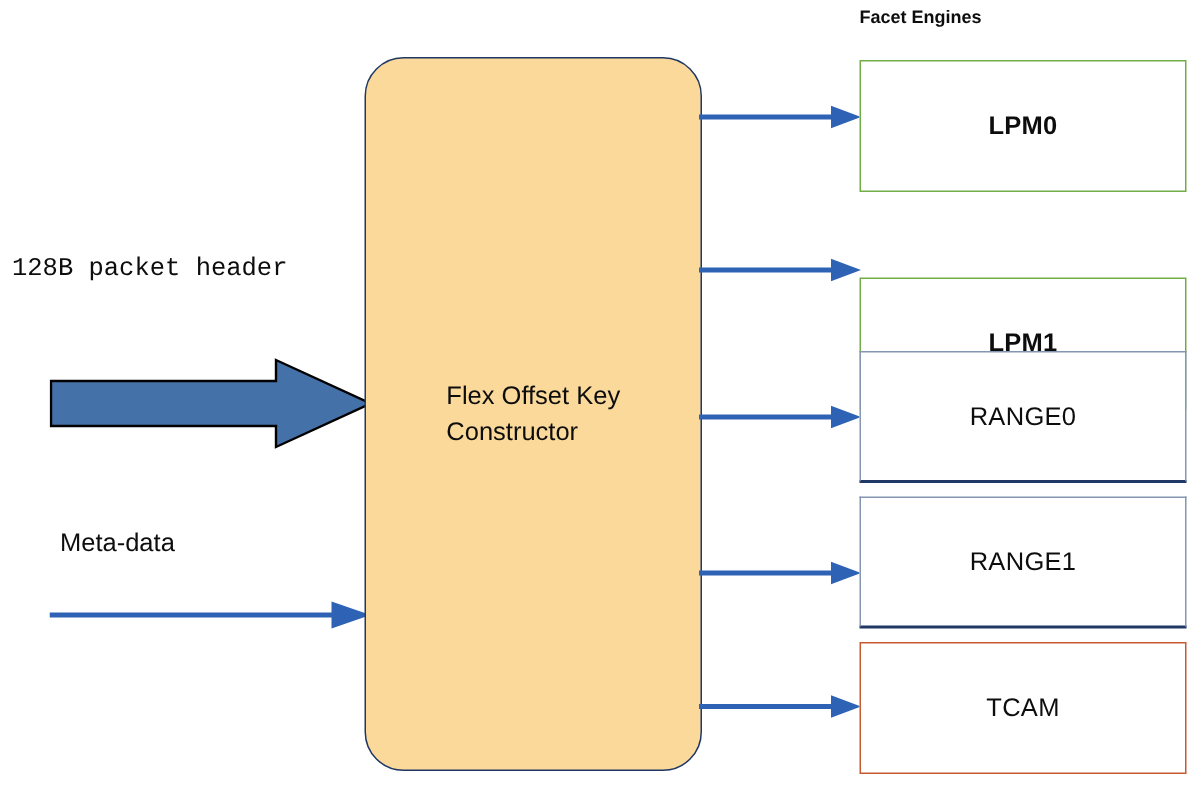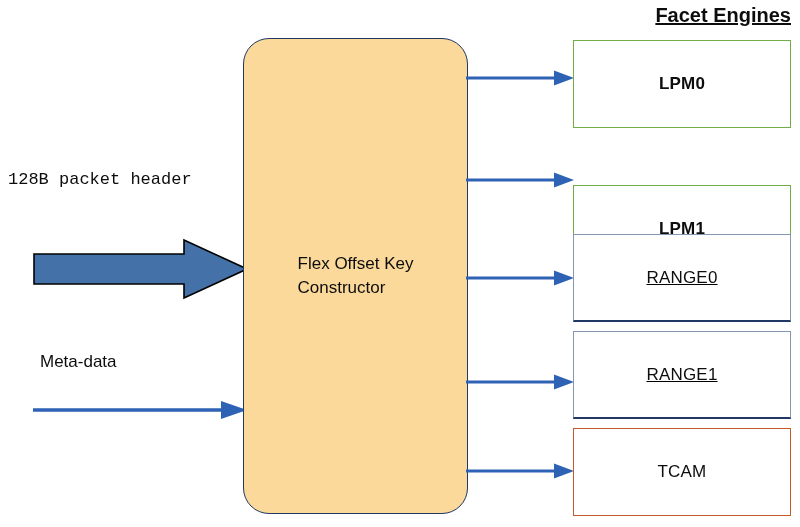--- a/index.html
+++ b/index.html
@@ -69,46 +69,45 @@
     line-height: 1.4;
     white-space: pre-line;
   }
 
   
   #facet-engines-title {
     position: absolute;
     left: 573px;
     top: 4px;
     width: 218px;
-    text-align: right;
-    font-size: 20px;
+    text-align: left;
+    font-size: 12px;
     font-weight: bold;
     color: #0d0d0d;
-    text-decoration: underline;
   }
 
   
   .facet-box {
     position: absolute;
     left: 573px;
     width: 218px;
     height: 88px;
     background: #ffffff;
     box-sizing: border-box;
     display: flex;
     align-items: center;
     justify-content: center;
   }
   .facet-label {
     font-size: 17px;
     color: #0d0d0d;
     letter-spacing: 0.2px;
   }
   .facet-green { border: 1.5px solid #70AD47; font-weight: bold; }
-  .facet-blue  { border: 1.5px solid #8496B0; border-bottom-color: #1F3864; border-bottom-width: 2px; text-decoration: underline; }
+  .facet-blue  { border: 1.5px solid #8496B0; border-bottom-color: #1F3864; border-bottom-width: 2px; }
   .facet-red   { border: 1.5px solid #C55A30; }
 
   
   .connector {
     position: absolute;
     left: 466px;
     width: 110px;
     height: 18px;
   }
 </style>

